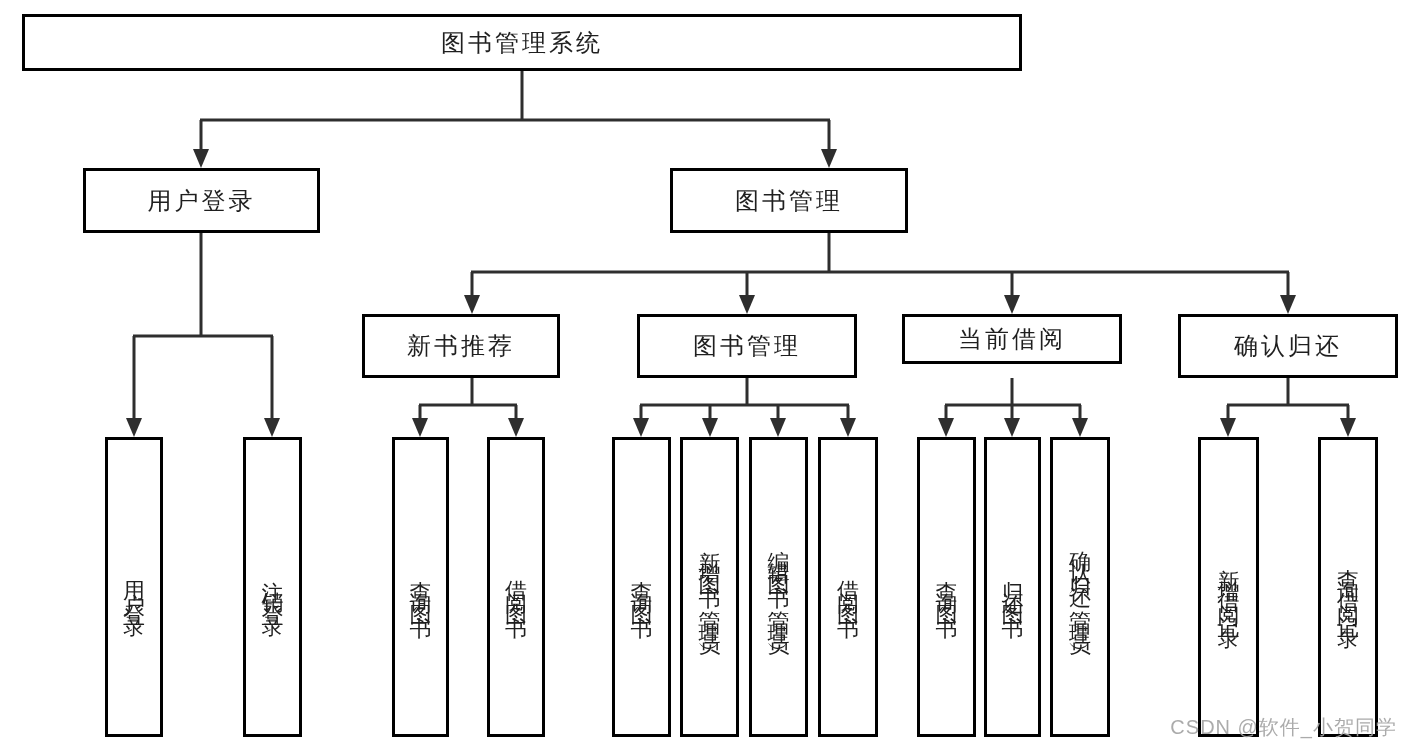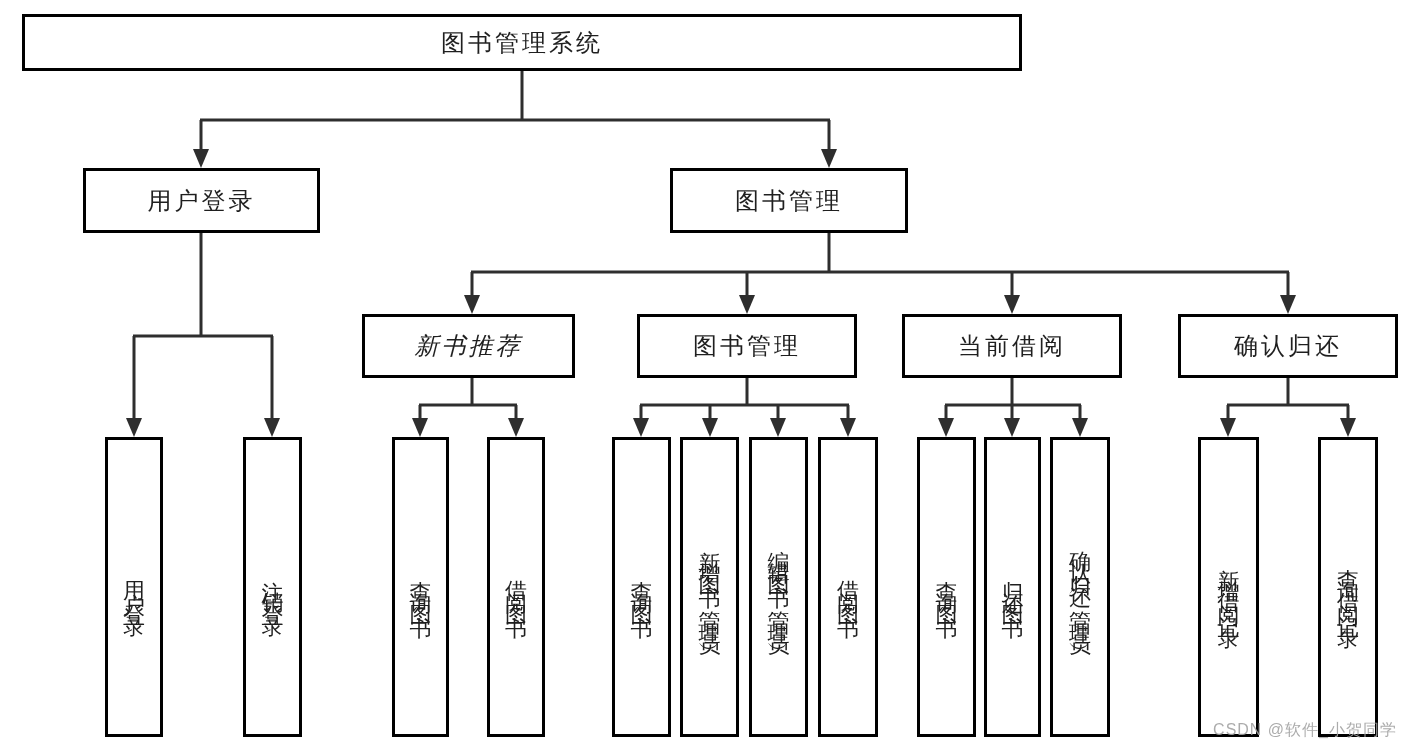--- a/index.html
+++ b/index.html
@@ -42,21 +42,21 @@
     writing-mode: vertical-rl;
     text-orientation: mixed;
     font-size: 22px;
     letter-spacing: 12px;
     line-height: 1;
   }
   #watermark {
     position: absolute;
     right: 8px;
     bottom: 6px;
-    font-size: 16px;
+    font-size: 20px;
     color: #a3a3a3;
     opacity: 0.9;
     letter-spacing: 1px;
     white-space: nowrap;
     z-index: 5;
   }
 </style>
 </head>
 <body>
 
@@ -118,23 +118,23 @@
       <polygon points="1220,418 1236,418 1228,437"></polygon>
       <polygon points="1340,418 1356,418 1348,437"></polygon>
     </g>
   </svg>
 
   <div class="box h-box" style="left:22px; top:14px; width:1000px; height:57px;">图书管理系统</div>
 
   <div class="box h-box" style="left:83px; top:168px; width:237px; height:65px;">用户登录</div>
   <div class="box h-box" style="left:670px; top:168px; width:238px; height:65px;">图书管理</div>
 
-  <div class="box h-box" style="left:362px; top:314px; width:213px; height:64px;font-style:italic;">新书推荐</div>
+  <div class="box h-box" style="left:362px; top:314px; width:198px; height:64px;">新书推荐</div>
   <div class="box h-box" style="left:637px; top:314px; width:220px; height:64px;">图书管理</div>
-  <div class="box h-box" style="left:902px; top:314px; width:220px; height:64px;">当前借阅</div>
+  <div class="box h-box" style="left:902px; top:314px; width:220px; height:50px;">当前借阅</div>
   <div class="box h-box" style="left:1178px; top:314px; width:220px; height:64px;">确认归还</div>
 
   <div class="box v-box" style="left:105px; top:437px; width:58px; height:300px;">用户登录</div>
   <div class="box v-box" style="left:243px; top:437px; width:59px; height:300px;">注销登录</div>
 
   <div class="box v-box" style="left:392px; top:437px; width:57px; height:300px;">查询图书</div>
   <div class="box v-box" style="left:487px; top:437px; width:58px; height:300px;">借阅图书</div>
 
   <div class="box v-box" style="left:612px; top:437px; width:59px; height:300px;">查询图书</div>
   <div class="box v-box" style="left:680px; top:437px; width:59px; height:300px;">新增图书（管理员）</div>

